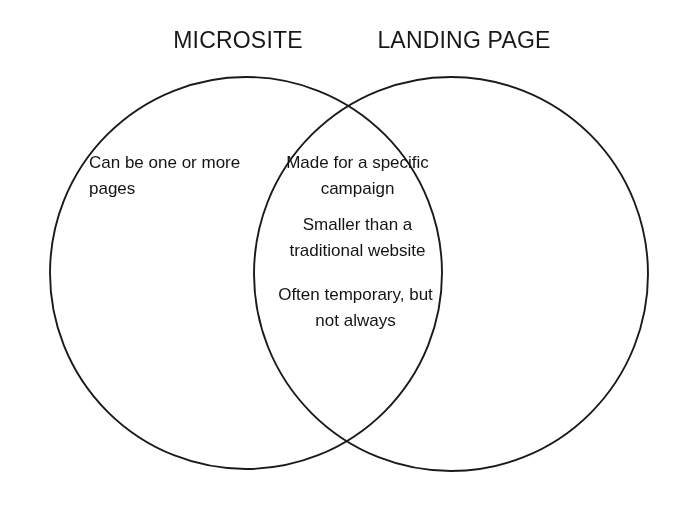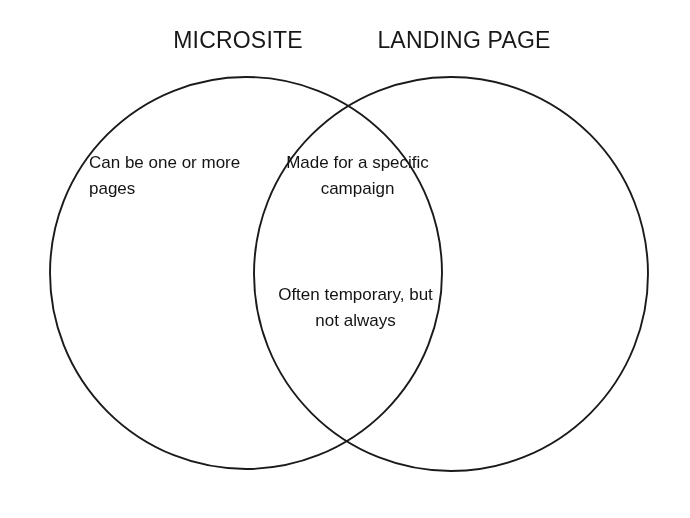--- a/index.html
+++ b/index.html
@@ -75,18 +75,19 @@
 
   <div class="title" id="title-left">MICROSITE</div>
 
   <div class="title" id="title-right">LANDING PAGE</div>
 
   <div class="text-block left-col" id="left-text-1">Can be one or more pages</div>
 
 
   <div class="text-block center-col" id="center-text-1">Made for a specific campaign</div>
 
+  <div class="text-block center-col" id="center-text-2">Smaller than a traditional website</div>
 
   <div class="text-block center-col" id="center-text-3">Often temporary, but not always</div>
 
 
 
 </div>
 
 </body></html>

